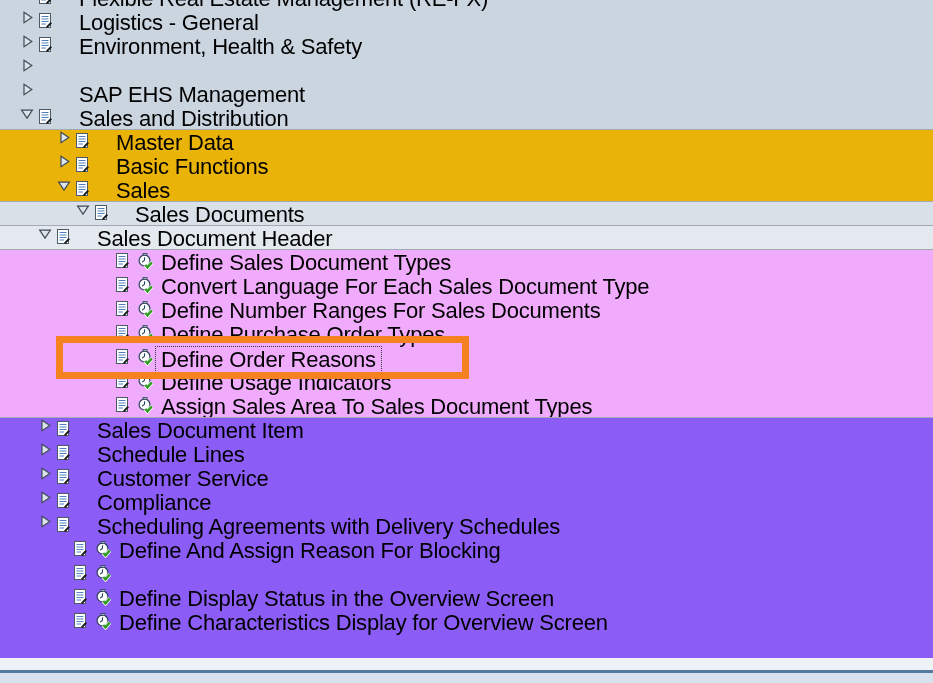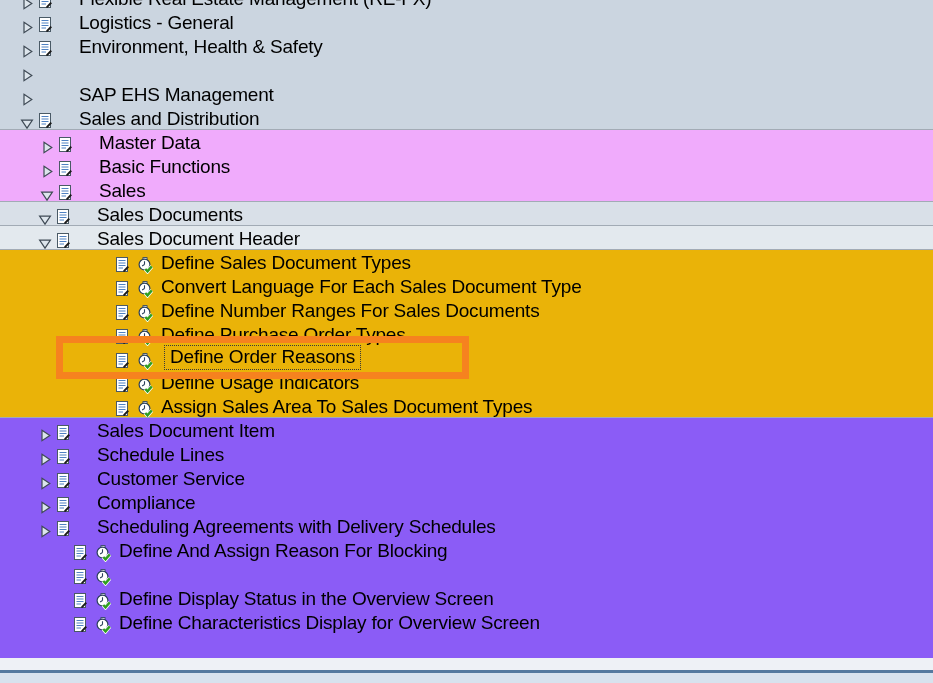--- a/index.html
+++ b/index.html
@@ -3,56 +3,56 @@
 <meta charset="utf-8">
 <style>
   html,body{margin:0;padding:0;}
   body{width:933px;height:683px;overflow:hidden;background:#fff;
        font-family:"Liberation Sans", sans-serif;}
   .screen{position:relative;width:933px;height:683px;overflow:hidden;}
 
   
   .band{box-sizing:border-box;overflow:hidden;border-bottom:1px solid #a2abb5;}
   .band-a{height:130px;background:#cbd5e0;}
-  .band-b{height:72px; background:#f0abfc;}
+  .band-b{height:72px; background:#eab308;padding-left:17px;}
   .band-c{height:24px; background:#d9e0e8;}
   .band-d{height:24px; background:#e3e9ee;}
-  .band-e{height:168px;background:#eab308;}
+  .band-e{height:168px;background:#f0abfc;}
   .band-f{height:240px;background:#8b5cf6;border-bottom:none;}
   .strip-g{height:12px;background:#eef1f6;}
   .hline-blue{height:3px;background:#54799f;}
   .footer-h{height:10px;background:#d7e2ee;}
 
   
-  .row{height:24px;display:flex;align-items:flex-end;white-space:nowrap;
-       font-size:19px;color:#000;letter-spacing:-0.2px;}
+  .row{height:24px;display:flex;align-items:flex-start;white-space:nowrap;
+       font-size:22px;color:#000;letter-spacing:-0.2px;}
   .row.cut{margin-top:-14px;}
   .node.d0{padding-left:20px;}
   .node.d1{padding-left:40px;}
-  .node.d2{padding-left:38px;}
+  .node.d2{padding-left:60px;margin-left:16px;}
   .node.d3{padding-left:38px;}
   .activity.d3{padding-left:73px;}
   .activity.d4{padding-left:115px;}
 
   .tri{width:14px;height:14px;flex:none;display:flex;align-items:center;justify-content:center;}
   .tri svg{display:none;}
   .collapsed .tri .tri-right{display:block;}
   .expanded  .tri .tri-down{display:block;}
 
   .doc{width:15px;height:17px;flex:none;margin-left:3px;}
   .node .doc{margin-left:4px;}
   .activity .doc{margin-left:0;}
   .nodoc .doc{visibility:hidden;}
 
   .exec{width:16px;height:17px;flex:none;margin-left:7px;display:none;}
   .activity .exec{display:block;}
 
   .label{margin-left:26px;}
   .activity .label{margin-left:8px;}
-  .selected .label{margin-left:11px;border:1px dotted #3a3a3a;padding:0 5px 1px 5px;}
+  .selected .label{margin-left:2px;border:1px dotted #3a3a3a;padding:0 5px 1px 5px;}
 
   
   .highlight{position:absolute;left:56px;top:336px;width:413px;height:43px;
              box-sizing:border-box;border:7px solid #f6821f;z-index:10;
              pointer-events:none;}
 </style>
 </head>
 <body>
 
 <div class="screen">

